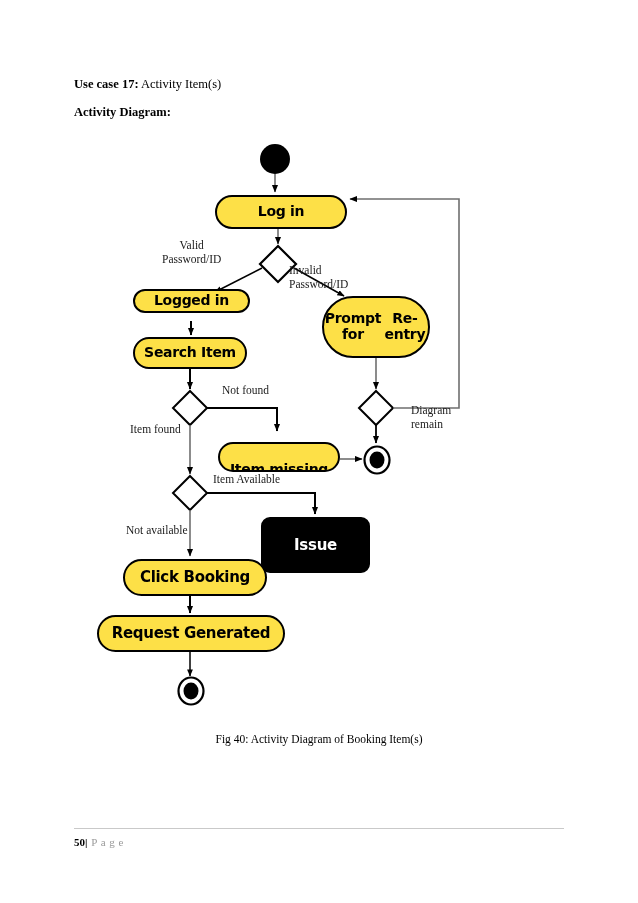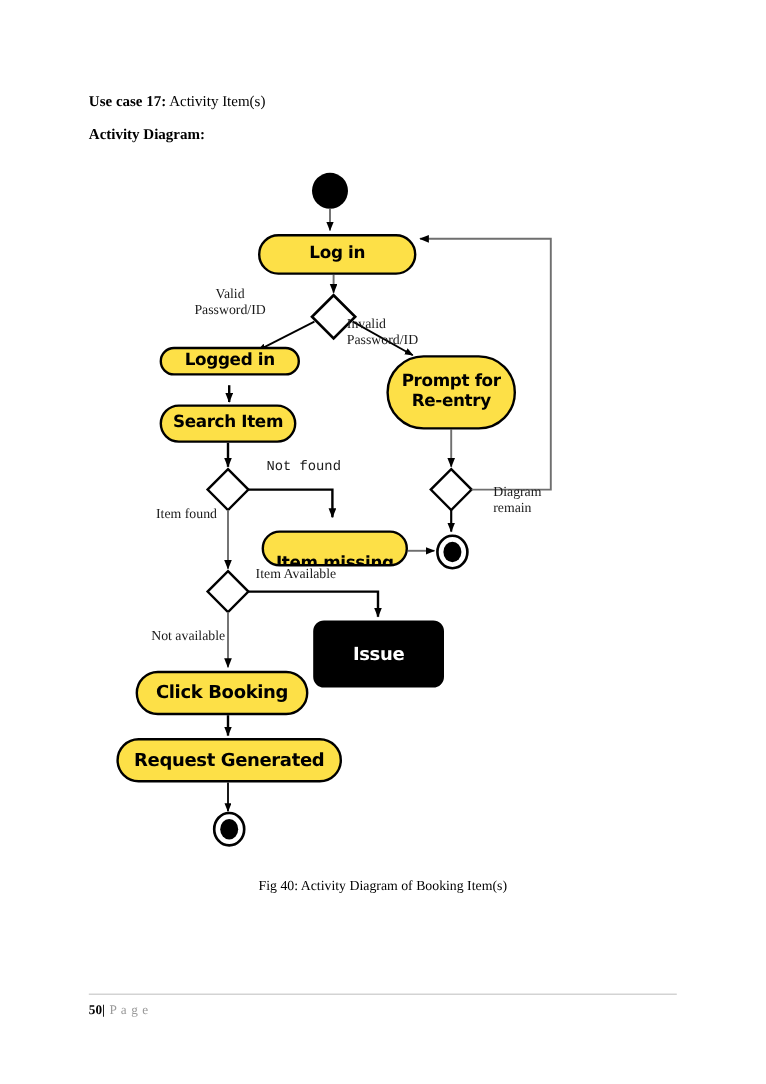--- a/index.html
+++ b/index.html
@@ -187,52 +187,52 @@
 </div>
 
 <div class="act-node" style="left:133px; top:289px; width:117px; height:24px;">
   <span>Logged in</span>
 </div>
 
 <div class="act-node" style="left:133px; top:337px; width:114px; height:32px;">
   <span>Search Item</span>
 </div>
 
-<div class="act-node two-line" style="left:322px; top:296px; width:108px; height:62px; flex-direction:column;">
+<div class="act-node two-line" style="left:322px; top:296px; width:108px; height:62px; flex-direction:row;">
   <span>Prompt for</span>
   <span>Re-entry</span>
 </div>
 
 <div class="act-node" style="left:218px; top:442px; width:122px; height:30px; align-items:flex-start; padding-top:18px;">
   <span>Item missing</span>
 </div>
 
 <div class="act-node filled" style="left:261px; top:517px; width:109px; height:56px; font-size:15px;">
   <span>Issue</span>
 </div>
 
-<div class="act-node" style="left:113px; top:559px; width:144px; height:37px; font-size:15px;">
+<div class="act-node" style="left:123px; top:559px; width:144px; height:37px; font-size:15px;">
   <span>Click Booking</span>
 </div>
 
 <div class="act-node" style="left:97px; top:615px; width:188px; height:37px; font-size:15px;">
   <span>Request Generated</span>
 </div>
 
 <div class="edge-label" style="left:162px; top:238px; text-align:center;">
   <div>Valid</div>
   <div>Password/ID</div>
 </div>
 
 <div class="edge-label" style="left:289px; top:243px; text-align:left;margin-top:20px;">
   <div>Invalid</div>
   <div>Password/ID</div>
 </div>
 
-<div class="edge-label" style="left:222px; top:383px;font-family:Liberation Mono, monospace;">
+<div class="edge-label" style="left:222px; top:383px;">
   <div>Not found</div>
 </div>
 
 <div class="edge-label" style="left:130px; top:422px;">
   <div>Item found</div>
 </div>
 
 <div class="edge-label" style="left:411px; top:403px;">
   <div>Diagram</div>
   <div>remain</div>

